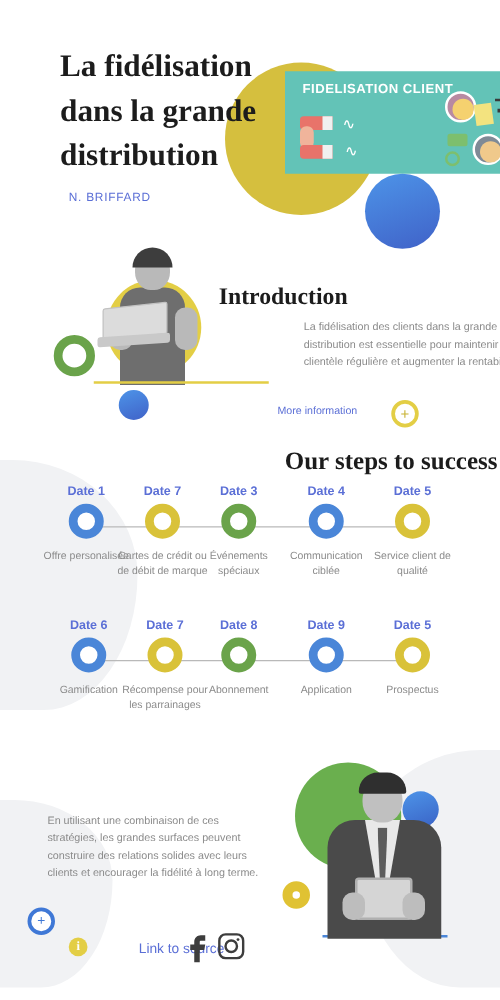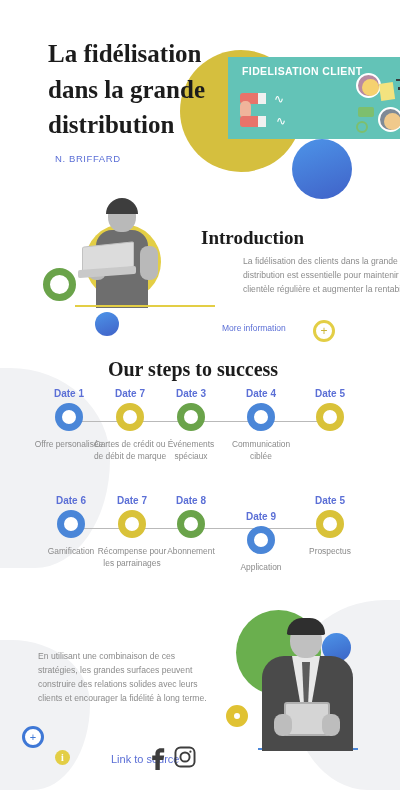--- a/index.html
+++ b/index.html
@@ -102,41 +102,41 @@
   .p-head { position:absolute; left:22px; top:0; width:28px; height:32px; border-radius:50% 50% 45% 45%; background:#b9b9b9; }
   .p-hair { position:absolute; left:20px; top:-2px; width:32px; height:16px; border-radius:16px 16px 0 0; background:#3d3d3d; }
   .p-body { position:absolute; left:10px; top:30px; width:52px; height:78px; border-radius:16px 16px 0 0; background:#6e6e6e; }
   .p-arm-l { position:absolute; left:2px; top:46px; width:18px; height:34px; border-radius:8px; background:#b9b9b9; }
   .p-arm-r { position:absolute; right:0px; top:46px; width:18px; height:34px; border-radius:8px; background:#b9b9b9; }
   .laptop { position:absolute; left:-8px; top:44px; width:58px; height:34px; }
   .lid { position:absolute; left:4px; top:0; width:52px; height:26px; background:#dcdcdc; border:1px solid #c2c2c2; border-radius:2px; transform: skewY(-6deg); }
   .base { position:absolute; left:0; top:24px; width:58px; height:8px; background:#c9c9c9; border-radius:2px; transform: skewY(-4deg); }
 
   .intro-title {
-    position: absolute; left: 201px; top: 227px;
+    position: absolute; left: 175px; top: 227px;
     font-family: "Liberation Serif", serif; font-size: 19px; color: #1c1c1c;
   }
   .intro-body {
     position: absolute; left: 211px; top: 255px; width: 175px;
     font-size: 8.6px; line-height: 1.62; color: #8b8b8b; margin-left: 32px;
   }
   .more-info {
     position: absolute; left: 222px; top: 323px;
     font-size: 8.5px; color: #5b6fd6; font-weight: 500; cursor: pointer;
   }
   .plus-yellow {
     position: absolute; left: 313px; top: 320px; width: 22px; height: 22px;
     border-radius: 50%; border: 3px solid #e3ce45; background: #ffffff;
     display: flex; align-items: center; justify-content: center;
     color: #c9b436; font-size: 12px; line-height: 1; cursor: pointer;
   }
 
   
   .steps-title {
-    position: absolute; left: 0; top: 358px; width: 386px; text-align: center;
+    position: absolute; left: 12px; top: 358px; width: 386px; text-align: right;
     font-family: "Liberation Serif", serif; font-size: 20px; color: #1c1c1c;
   }
   .row { position: absolute; left: 0; width: 400px; }
   .row1 { top: 388px; }
   .row2 { top: 495px; }
   .connector {
     position: absolute; left: 68px; top: 33px; width: 264px; height: 1.4px;
     background: #b9b9b9;
   }
   .step { position: absolute; width: 78px; text-align: center; }
@@ -297,41 +297,42 @@
       <div class="label">Événements spéciaux</div>
     </div>
     <div class="step" style="left:222px;">
       <div class="date">Date 4</div>
       <div class="ring blue"></div>
       <div class="label">Communication ciblée</div>
     </div>
     <div class="step" style="left:291px;">
       <div class="date">Date 5</div>
       <div class="ring yellow"></div>
+      <div class="label">Service client de qualité</div>
     </div>
   </div>
 
   <div class="row row2">
     <div class="connector"></div>
     <div class="step" style="left:32px;">
       <div class="date">Date 6</div>
       <div class="ring blue"></div>
       <div class="label">Gamification</div>
     </div>
     <div class="step" style="left:93px;">
       <div class="date">Date 7</div>
       <div class="ring yellow"></div>
       <div class="label">Récompense pour les parrainages</div>
     </div>
     <div class="step" style="left:152px;">
       <div class="date">Date 8</div>
       <div class="ring green"></div>
       <div class="label">Abonnement</div>
     </div>
-    <div class="step" style="left:222px;margin-top:16px;">
+    <div class="step" style="left:222px;">
       <div class="date">Date 9</div>
       <div class="ring blue"></div>
       <div class="label">Application</div>
     </div>
     <div class="step" style="left:291px;">
       <div class="date">Date 5</div>
       <div class="ring yellow"></div>
       <div class="label">Prospectus</div>
     </div>
   </div>

